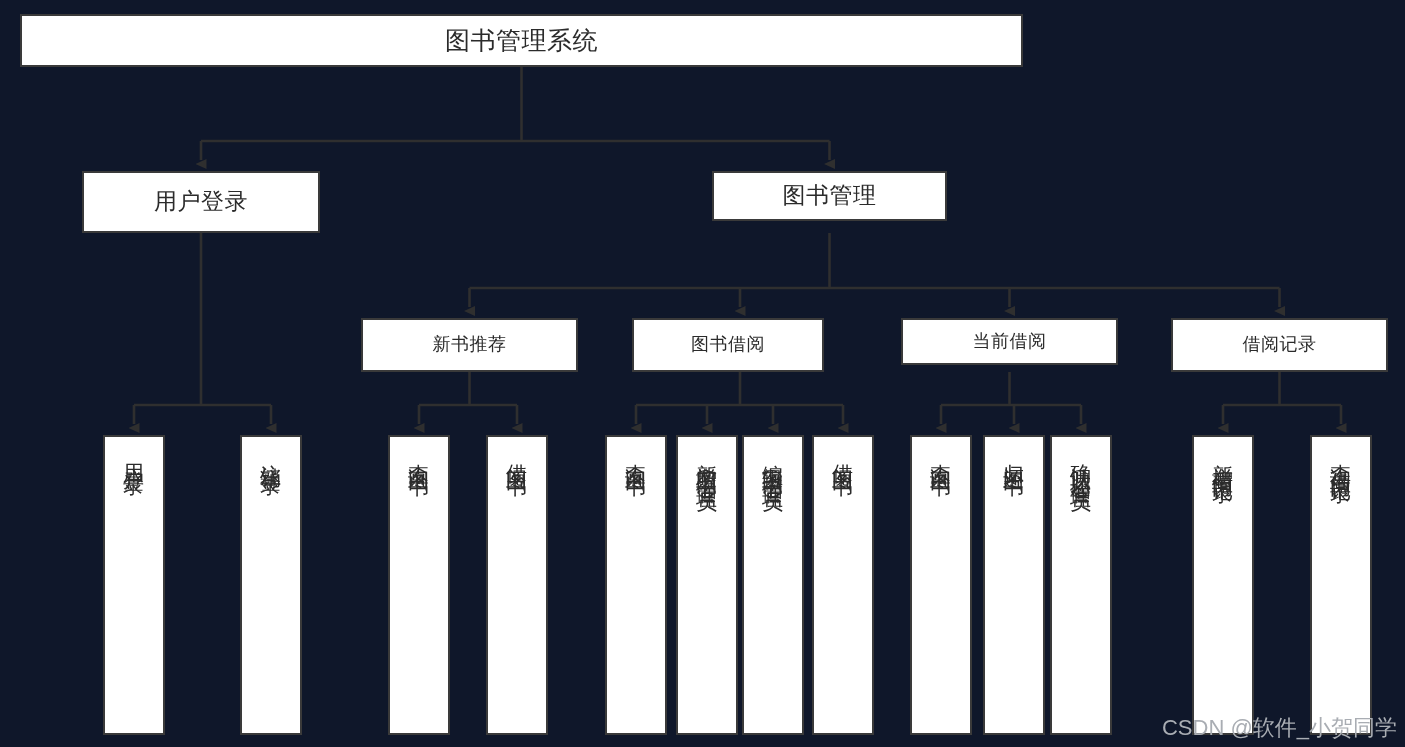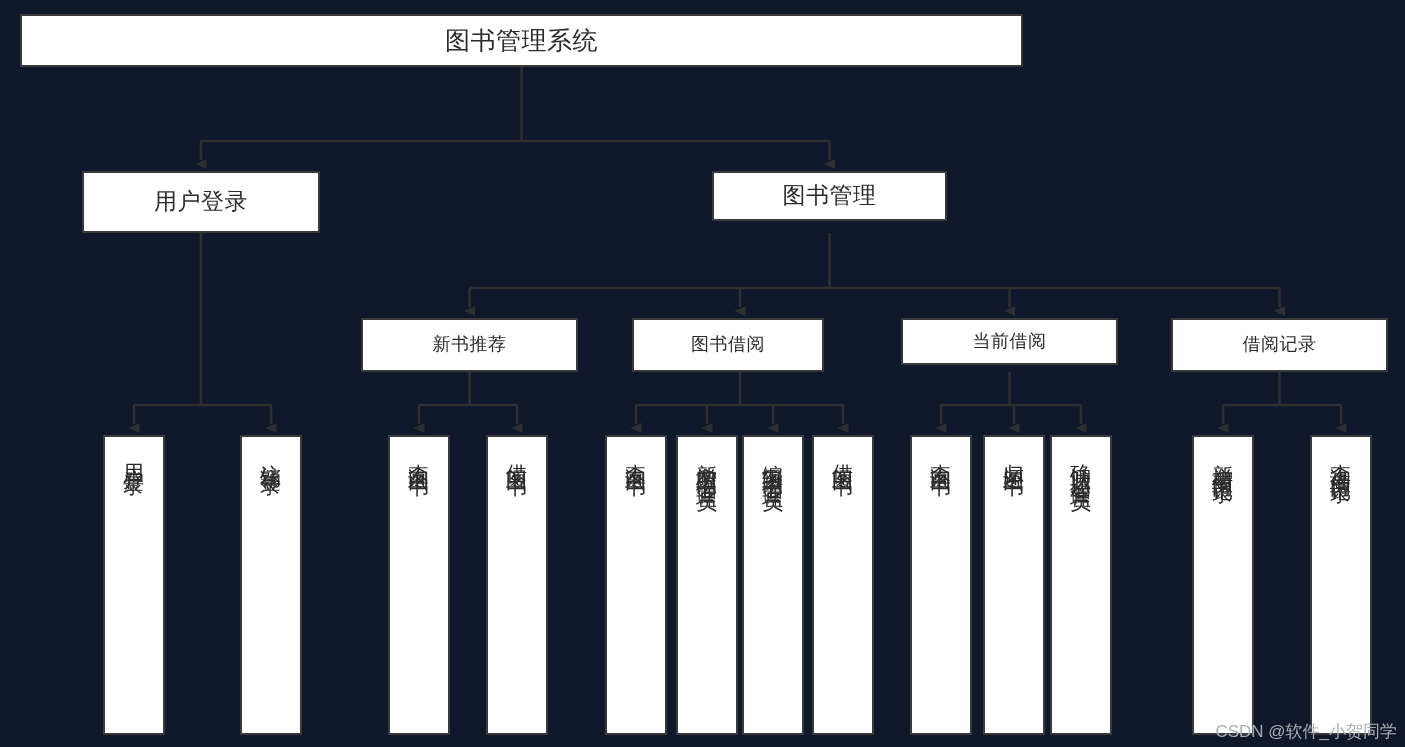--- a/index.html
+++ b/index.html
@@ -55,21 +55,21 @@
     line-height: 1;
   }
   .node.root .label { font-size: 25px; }
   .node.level2 .label { font-size: 23px; }
   .node.level3 .label { font-size: 18px; }
   .node.leaf .label { font-size: 21px; }
   .watermark {
     position: absolute;
     right: 8px;
     bottom: 4px;
-    font-size: 17px;
+    font-size: 22px;
     color: #a9adb3;
     white-space: nowrap;
     user-select: none;
   }
 </style>
 </head>
 <body>
 
 <div id="diagram-root">
   <svg class="edges" viewBox="0 0 1405 747">

